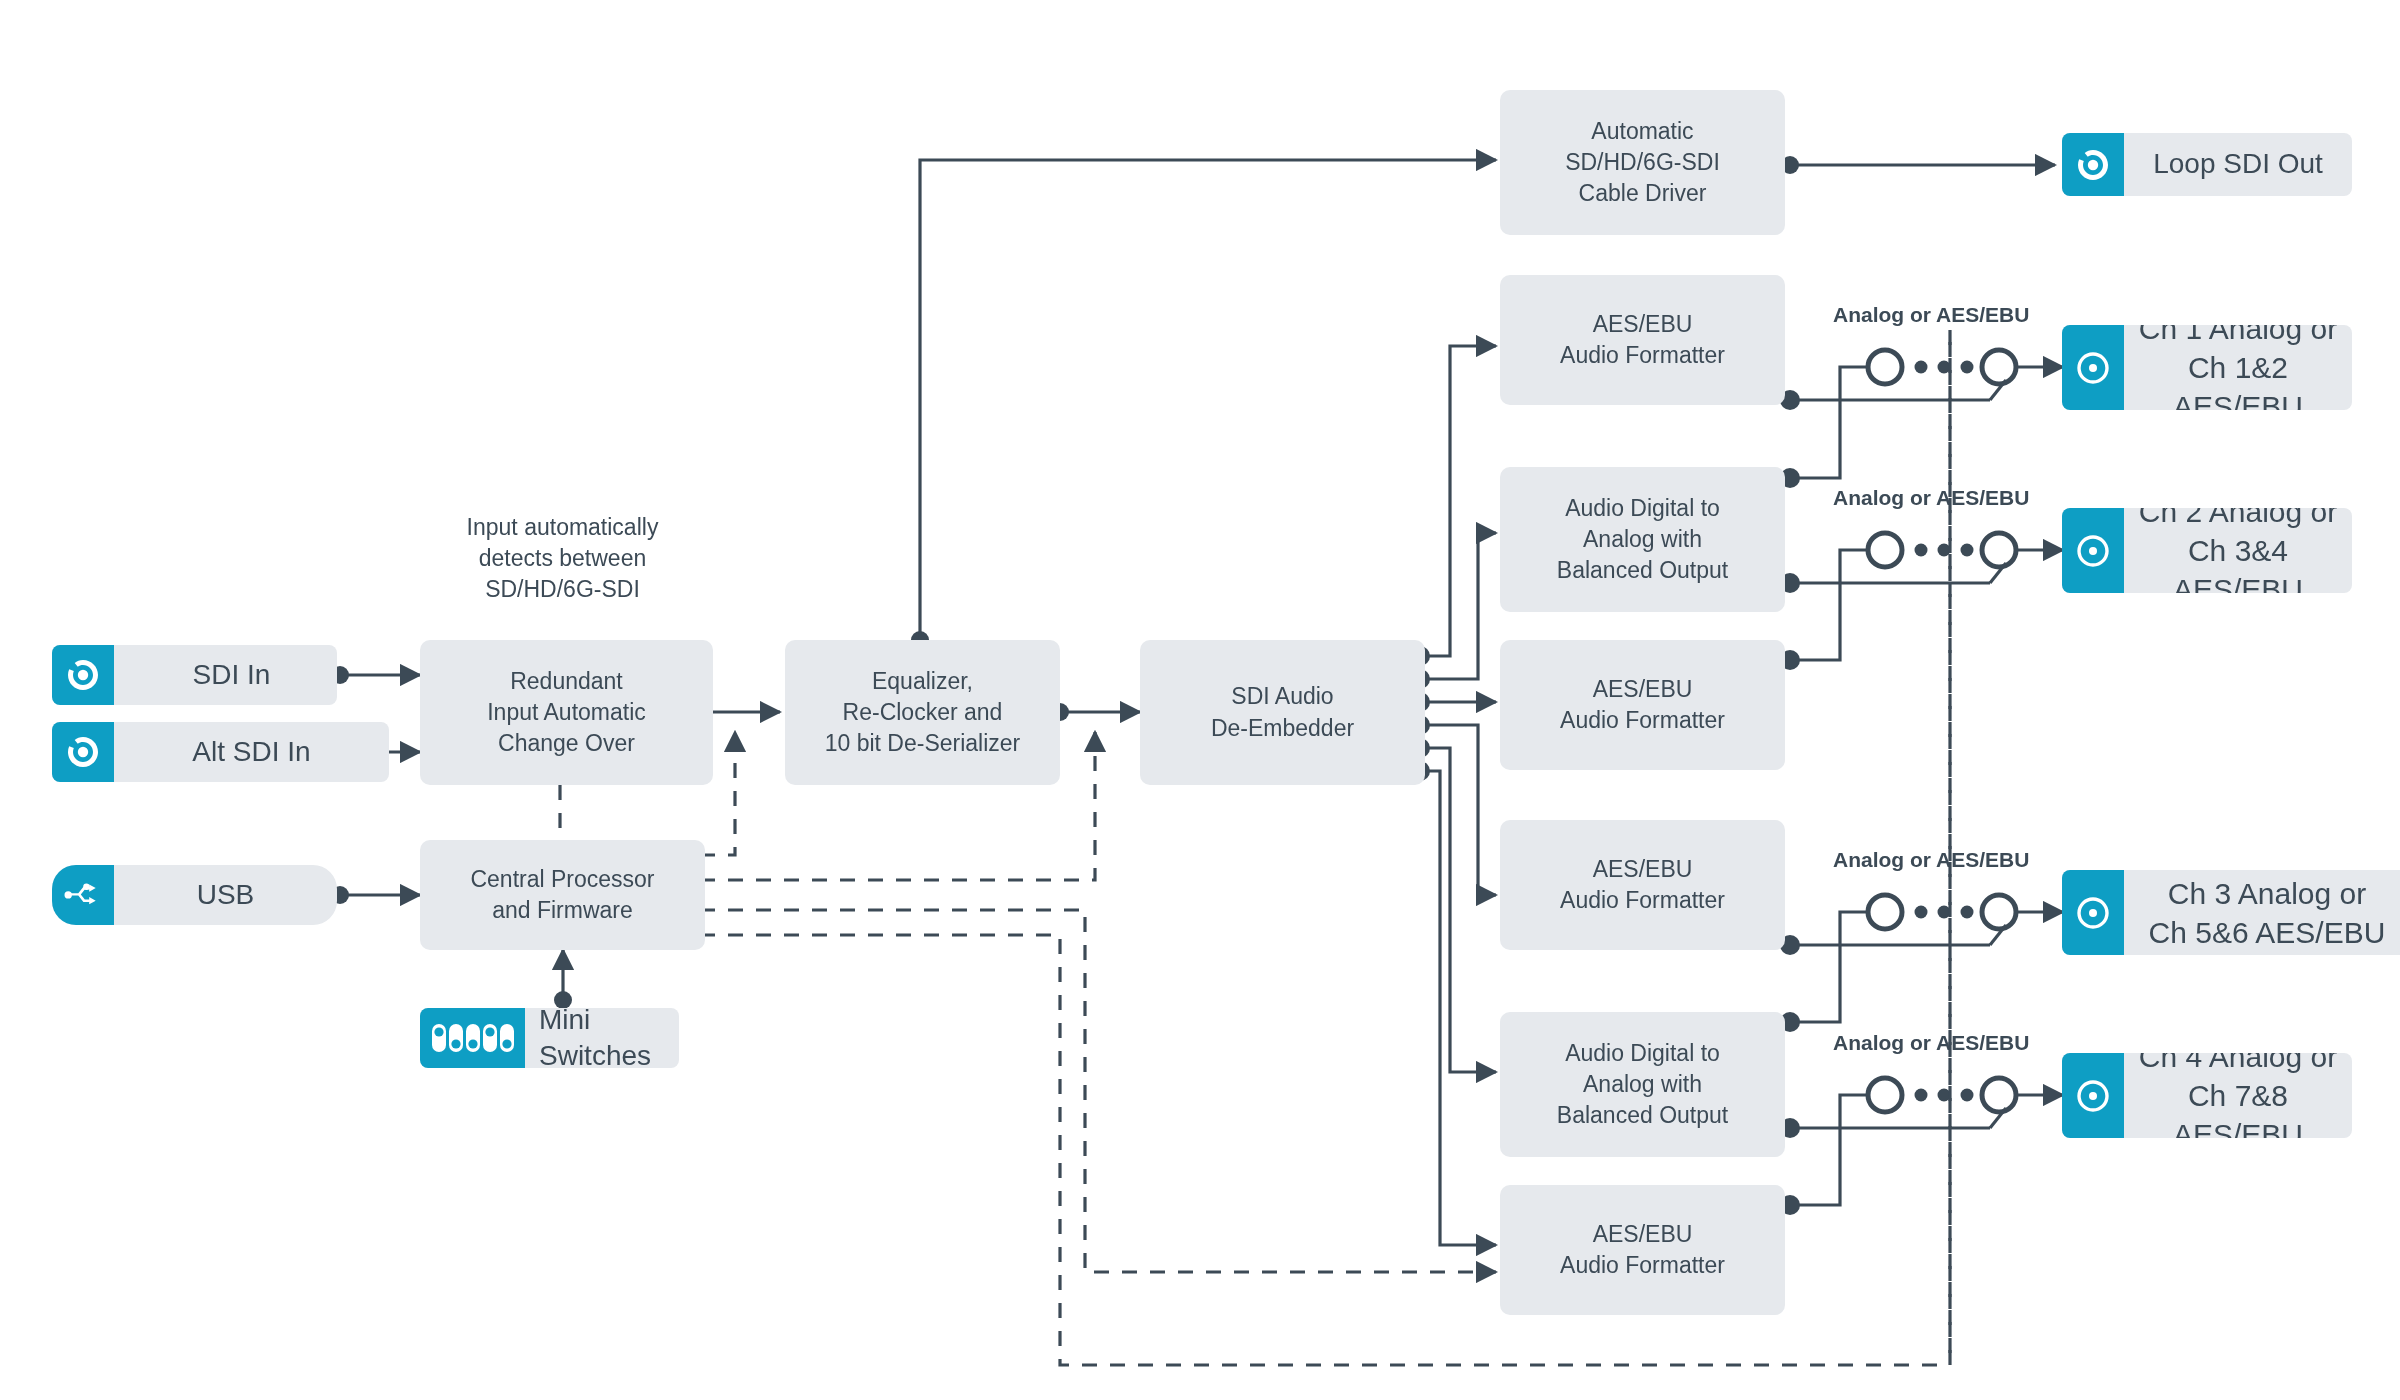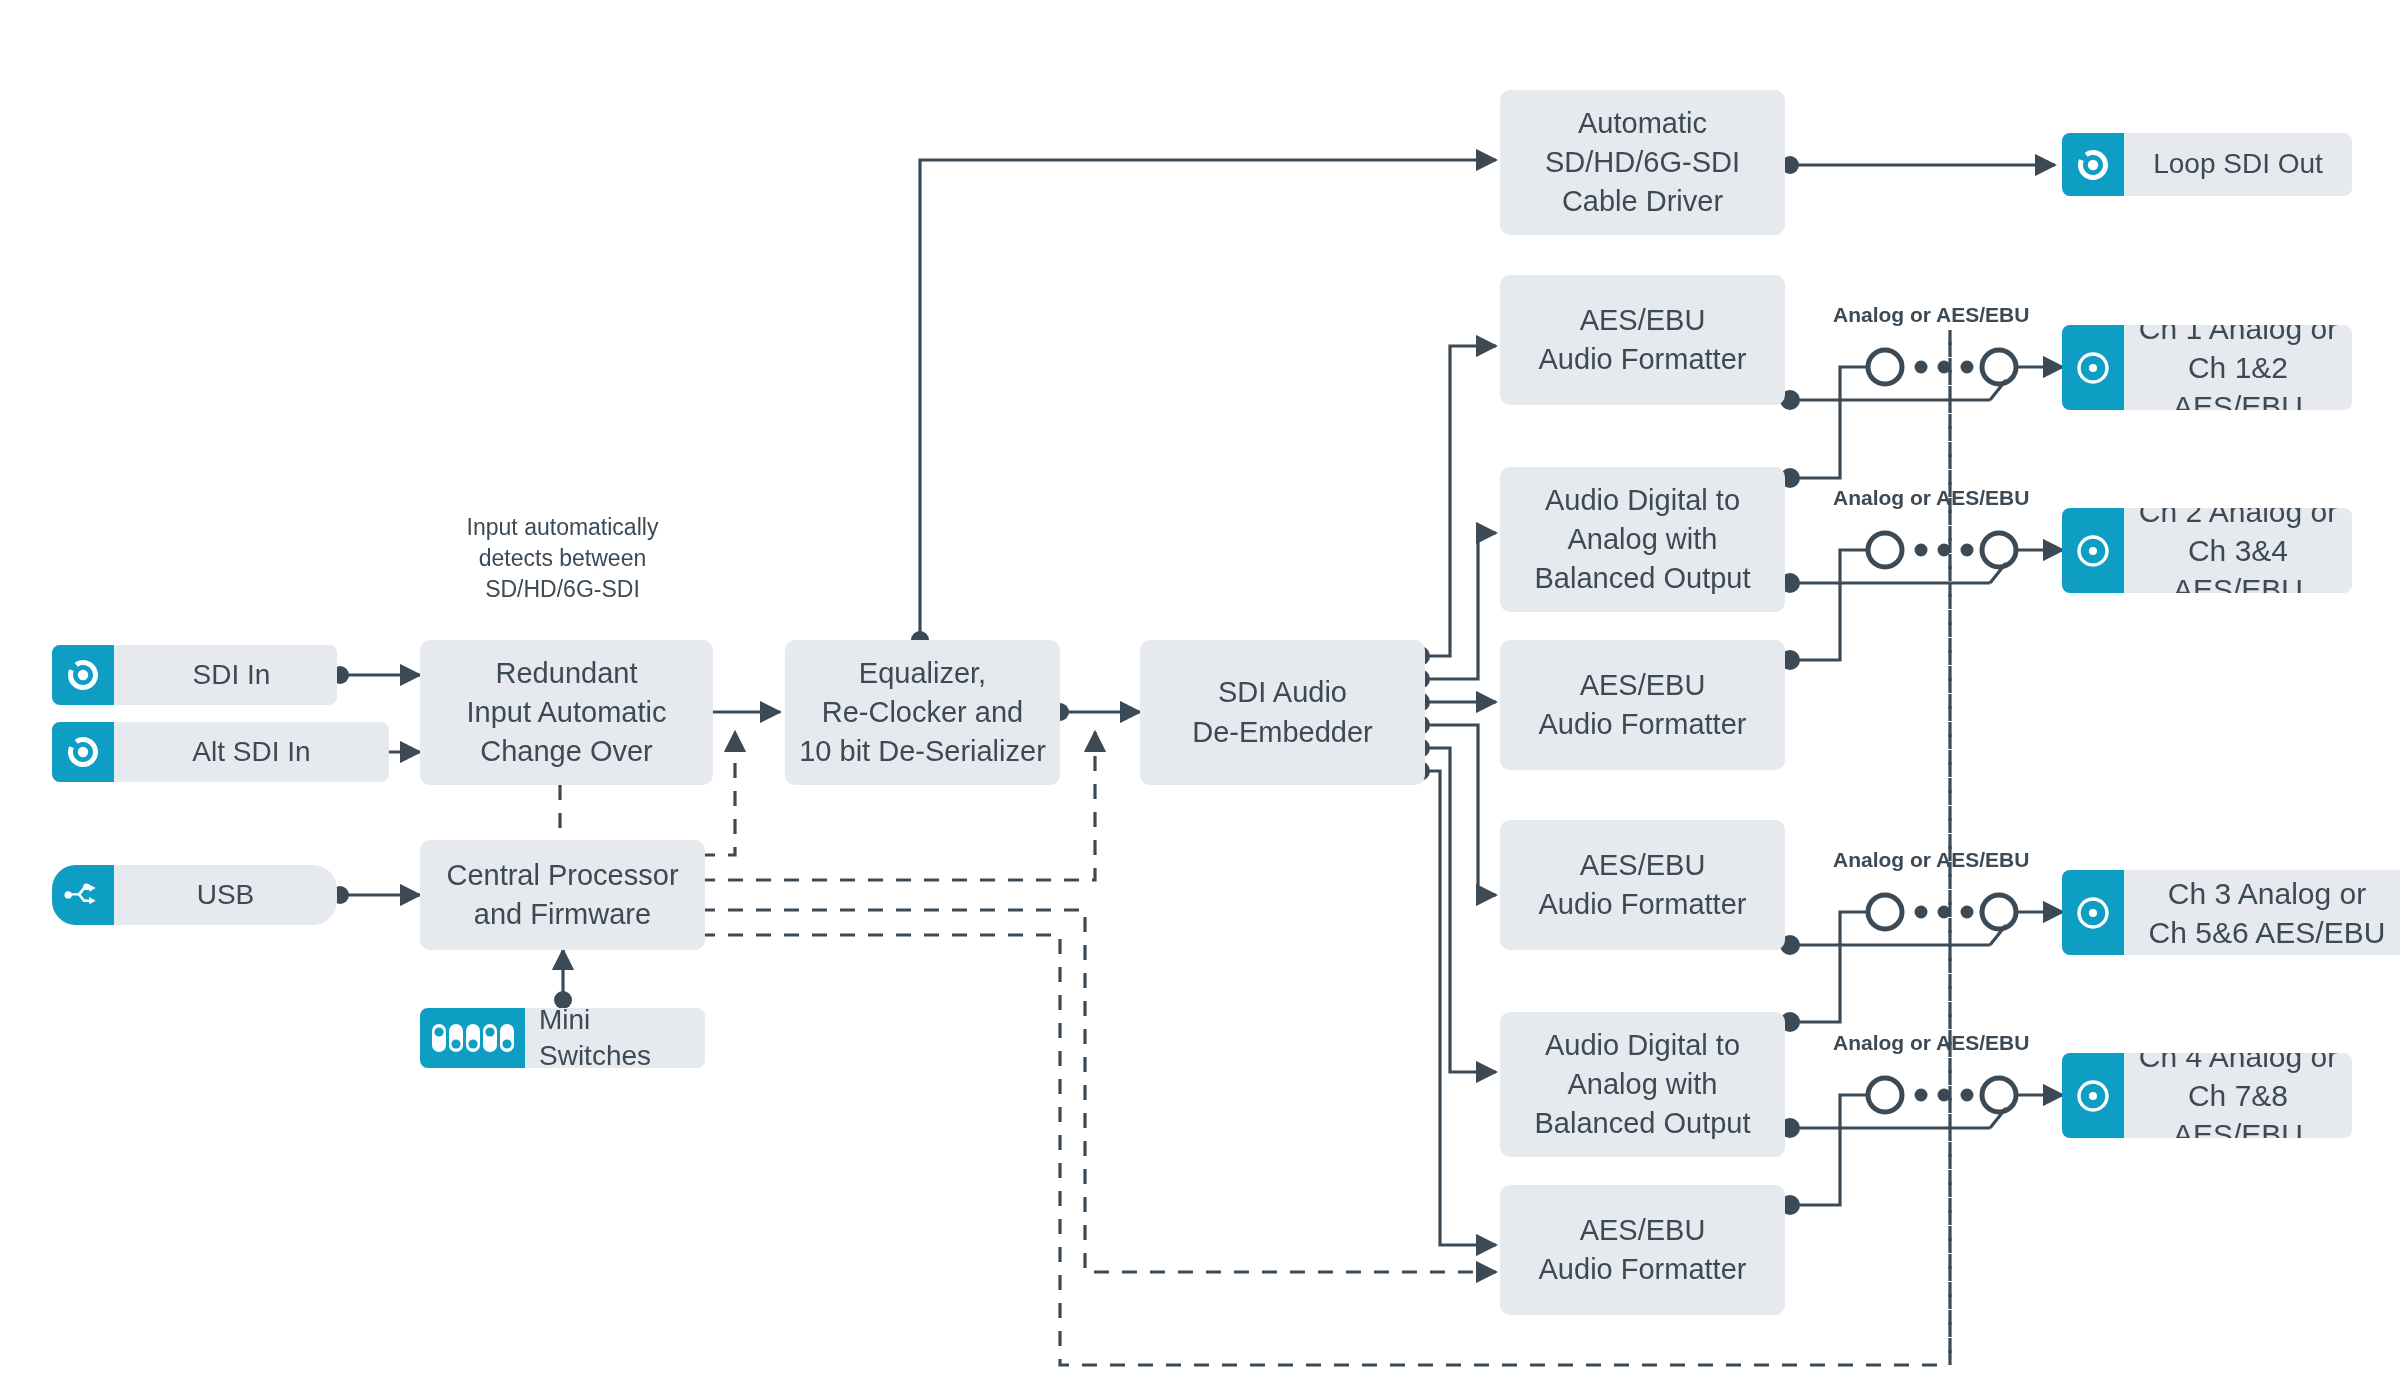--- a/index.html
+++ b/index.html
@@ -15,21 +15,21 @@
   svg#wires{position:absolute;left:0;top:0;width:2400px;height:1400px;pointer-events:none;}
 
   
   .pbox{
     position:absolute;
     background:#e6e9ed;
     border-radius:10px;
     display:flex;align-items:center;justify-content:center;
     text-align:center;
     line-height:1.35;
-    font-size:29px;
+    font-size:23px;
     font-weight:400;
     color:#3c4a56;
     box-sizing:border-box;
     padding:6px 10px;
   }
 
   
   .pill{
     position:absolute;
     background:#e6e9ed;
@@ -220,21 +220,21 @@
     <span class="ico" style="width:62px;">
       <svg width="38" height="30" viewBox="0 0 38 30">
         <path fill="#ffffff" d="M5.5 13.2h8.8l5.1-6.4h5.8v-2.3l6.5 3.6-6.5 3.6V9.4h-4.4l-4 5 4 5h4.4v-2.3l6.5 3.6-6.5 3.6v-2.3h-5.8l-5.1-6.4H5.5z"></path>
         <circle cx="4.2" cy="14.9" r="3.7" fill="#ffffff"></circle>
         <circle cx="22.4" cy="6.8" r="3.2" fill="#ffffff"></circle>
       </svg>
     </span>
     <span class="plabel">USB</span>
   </div>
 
-  <div class="pill" style="left:420px;top:1008px;width:285px;height:60px;">
+  <div class="pill" style="left:420px;top:1008px;width:259px;height:60px;">
     <span class="ico" style="width:105px;">
       <svg width="84" height="36" viewBox="0 0 84 36">
         <g fill="#ffffff">
           <rect x="1" y="4" width="14" height="28" rx="7"></rect>
           <rect x="18" y="4" width="14" height="28" rx="7"></rect>
           <rect x="35" y="4" width="14" height="28" rx="7"></rect>
           <rect x="52" y="4" width="14" height="28" rx="7"></rect>
           <rect x="69" y="4" width="14" height="28" rx="7"></rect>
         </g>
         <g fill="#0e9ec4">

